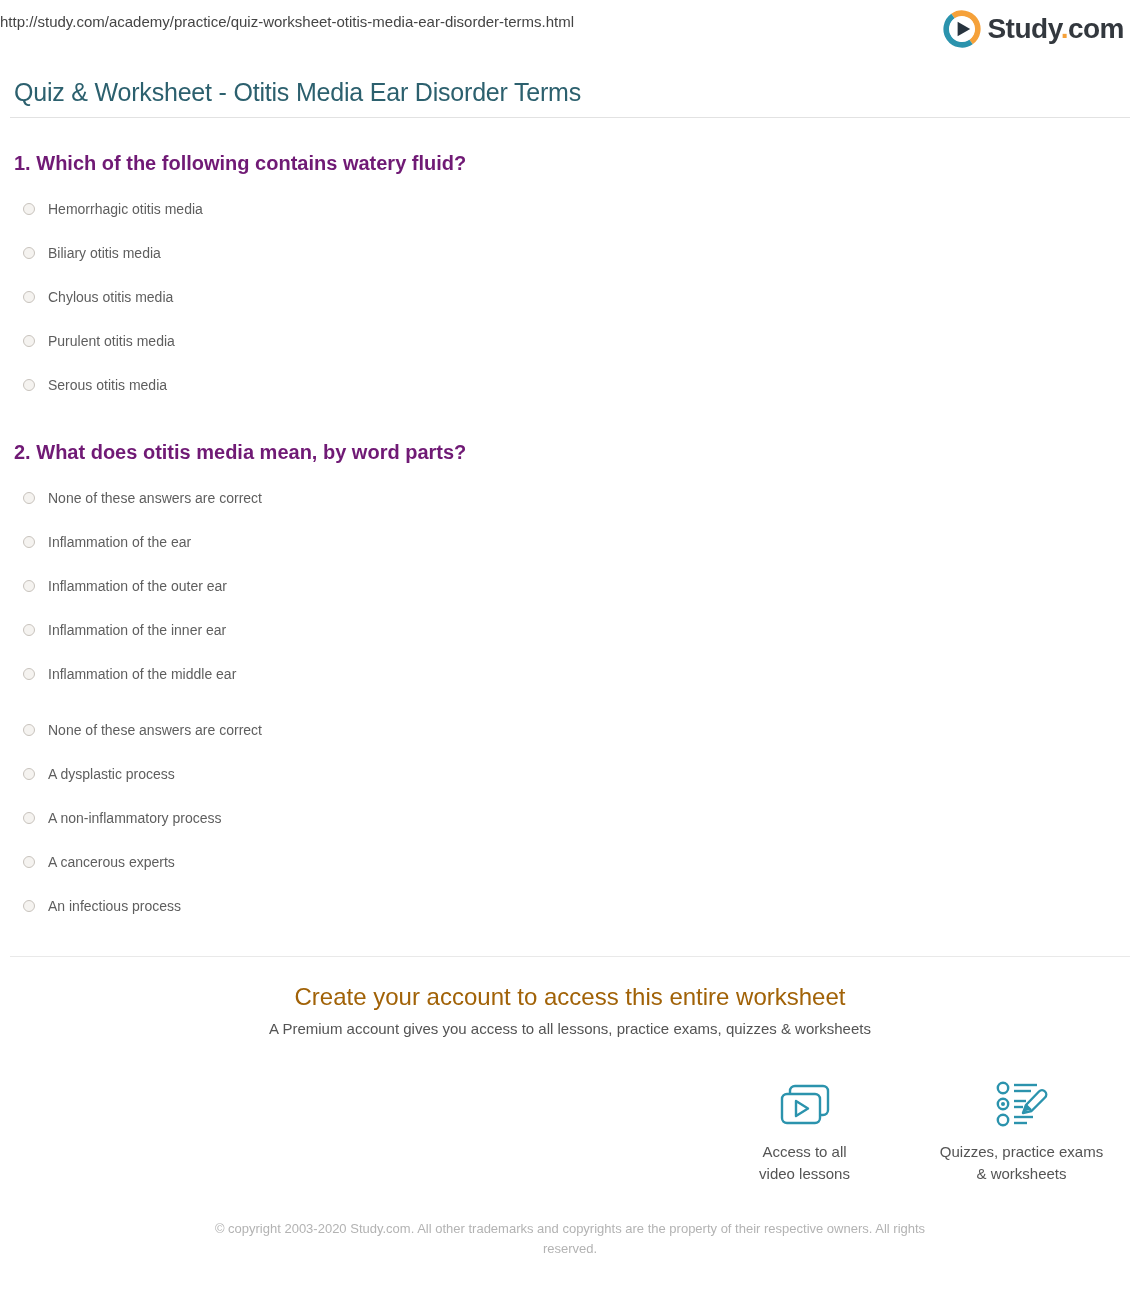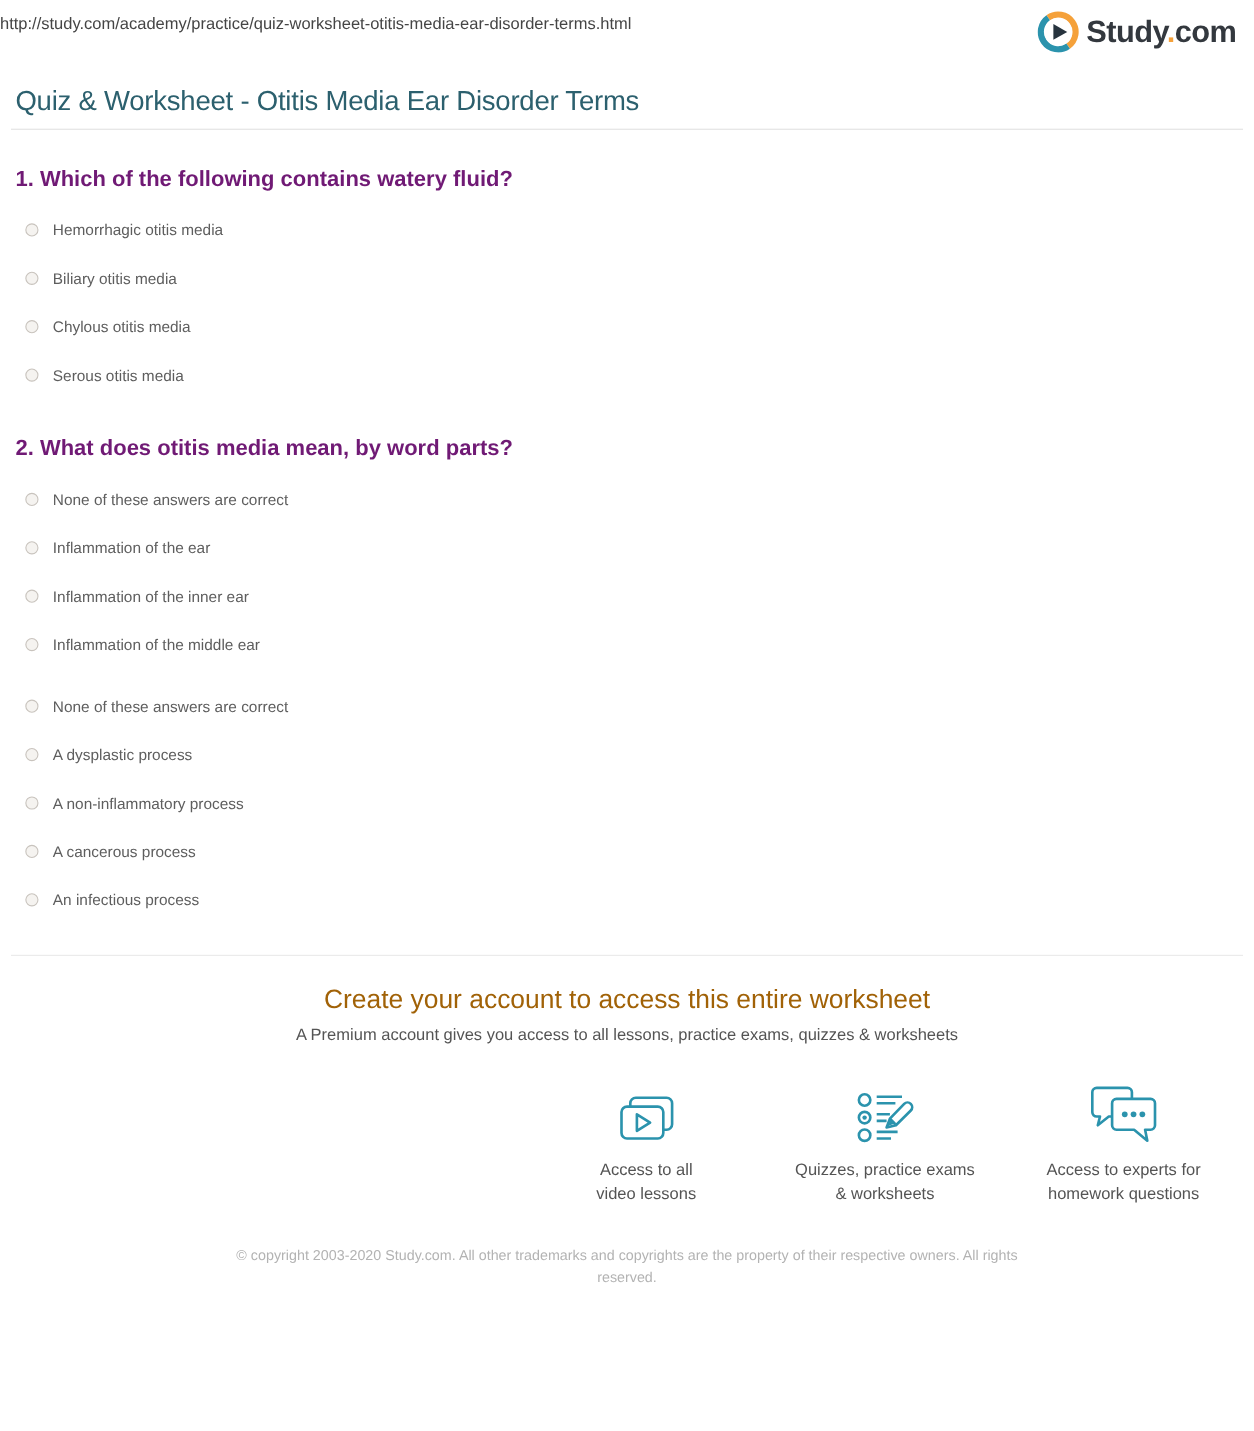--- a/index.html
+++ b/index.html
@@ -168,39 +168,47 @@
       <div class="option">
         <span class="radio"></span>
         <span class="option-label">Biliary otitis media</span>
       </div>
       <div class="option">
         <span class="radio"></span>
         <span class="option-label">Chylous otitis media</span>
       </div>
       <div class="option">
         <span class="radio"></span>
+        <span class="option-label">Purulent otitis media</span>
+      </div>
+      <div class="option">
+        <span class="radio"></span>
         <span class="option-label">Serous otitis media</span>
       </div>
     </div>
   </section>
 
   <section>
     <h2 class="q-heading"><span>2.</span>
       <span>What does otitis media mean, by word parts?</span></h2>
     <div class="options">
       <div class="option">
         <span class="radio"></span>
         <span class="option-label">None of these answers are correct</span>
       </div>
       <div class="option">
         <span class="radio"></span>
         <span class="option-label">Inflammation of the ear</span>
       </div>
       <div class="option">
         <span class="radio"></span>
+        <span class="option-label">Inflammation of the outer ear</span>
+      </div>
+      <div class="option">
+        <span class="radio"></span>
         <span class="option-label">Inflammation of the inner ear</span>
       </div>
       <div class="option">
         <span class="radio"></span>
         <span class="option-label">Inflammation of the middle ear</span>
       </div>
     </div>
   </section>
 
   <section>
@@ -212,21 +220,21 @@
       <div class="option">
         <span class="radio"></span>
         <span class="option-label">A dysplastic process</span>
       </div>
       <div class="option">
         <span class="radio"></span>
         <span class="option-label">A non-inflammatory process</span>
       </div>
       <div class="option">
         <span class="radio"></span>
-        <span class="option-label">A cancerous process</span>
+        <span class="option-label">A cancerous experts</span>
       </div>
       <div class="option">
         <span class="radio"></span>
         <span class="option-label">An infectious process</span>
       </div>
     </div>
   </section>
 
 </div>
 
@@ -267,32 +275,17 @@
           <path d="M33.5 28.5 l4.5 4.5"></path>
           <path d="M31 34.8 l2.6 -6 3.6 3.6 z" fill="#2b93ad" stroke="none"></path>
         </svg>
       </div>
       <div class="feature-label">
         <div>Quizzes, practice exams</div>
         <div>&amp; worksheets</div>
       </div>
     </div>
 
-    <div class="feature">
-      <div class="feature-icon-wrap">
-        <svg width="64" height="60" viewBox="0 0 64 60" fill="none" stroke="#2b93ad" stroke-width="2.4">
-          <path d="M7 4 h28 a4 4 0 0 1 4 4 v18 a4 4 0 0 1 -4 4 h-17 l-10 8 2 -8 h-3 a4 4 0 0 1 -4 -4 V8 a4 4 0 0 1 4 -4 z" stroke-linejoin="round" fill="#ffffff"></path>
-          <path d="M25 14 h31 a4 4 0 0 1 4 4 v20 a4 4 0 0 1 -4 4 h-5 l2 10 -12 -10 h-16 a4 4 0 0 1 -4 -4 V18 a4 4 0 0 1 4 -4 z" stroke-linejoin="round" fill="#ffffff"></path>
-          <circle cx="32.5" cy="28" r="2.6" fill="#2b93ad" stroke="none"></circle>
-          <circle cx="40.5" cy="28" r="2.6" fill="#2b93ad" stroke="none"></circle>
-          <circle cx="48.5" cy="28" r="2.6" fill="#2b93ad" stroke="none"></circle>
-        </svg>
-      </div>
-      <div class="feature-label">
-        <div>Access to experts for</div>
-        <div>homework questions</div>
-      </div>
-    </div>
 
   </div>
 </div>
 
 <div class="copyright">© copyright 2003-2020 Study.com. All other trademarks and copyrights are the property of their respective owners. All rights reserved.</div>
 
 </body></html>

